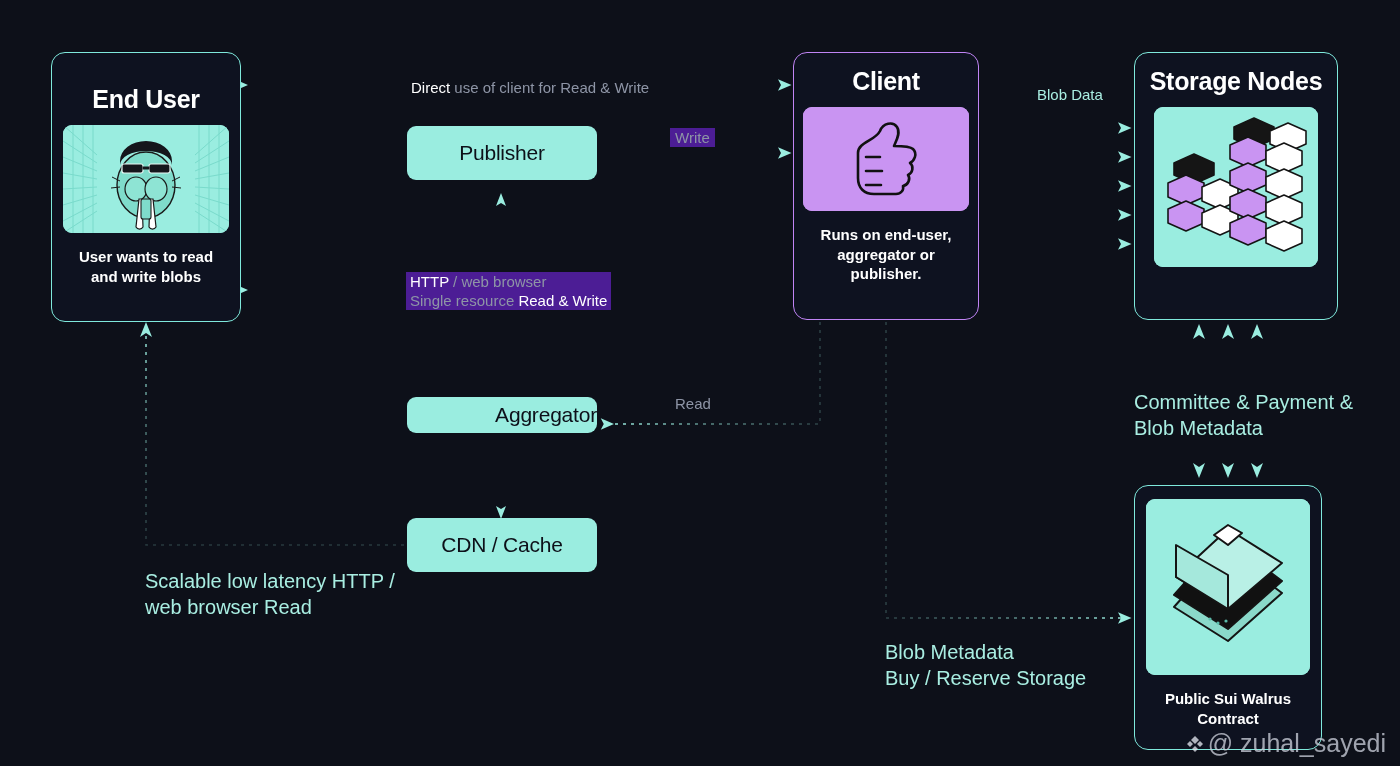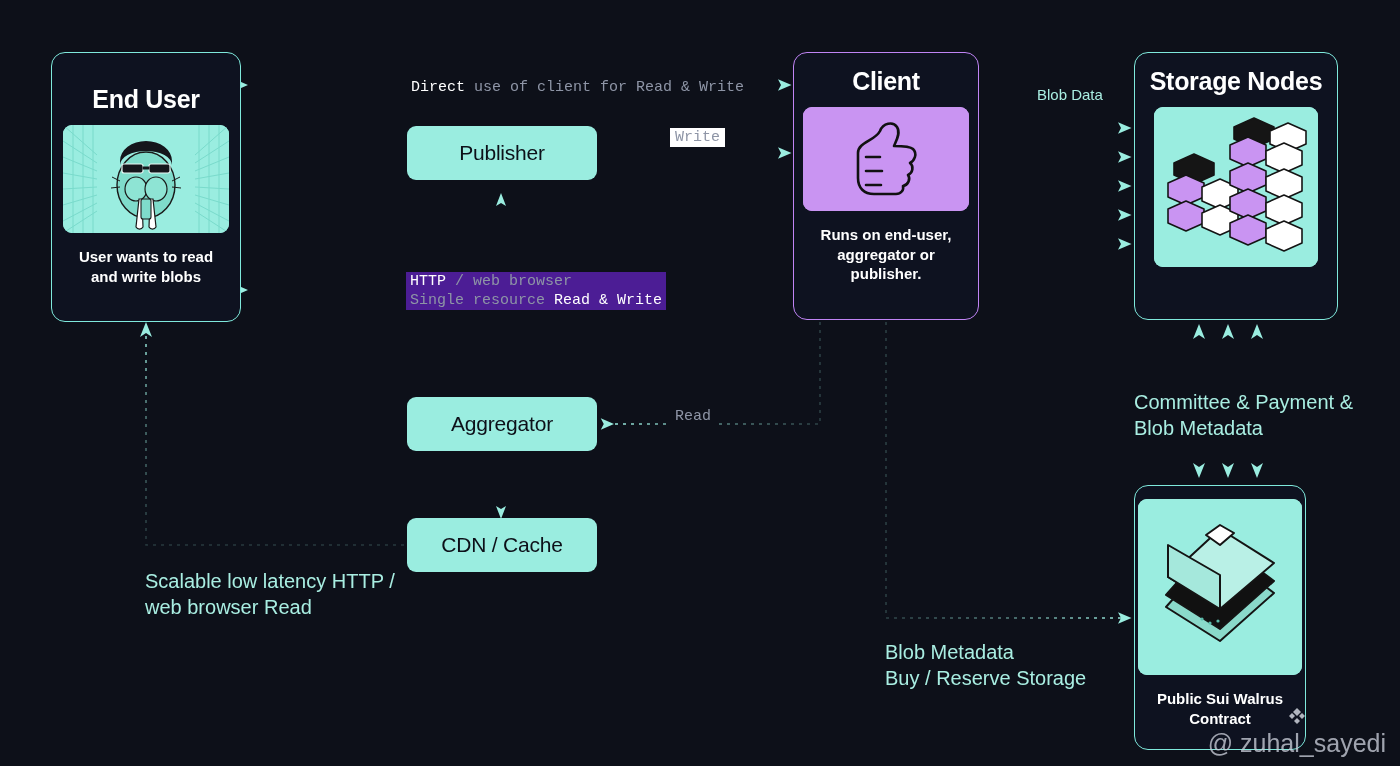--- a/index.html
+++ b/index.html
@@ -38,31 +38,31 @@
   
   .gbox {
     position:absolute; background:#9aede0; border-radius:9px;
     display:flex; align-items:center; justify-content:center;
     color:#0d1019; font-size:21px; letter-spacing:-0.2px;
     z-index:3;
   }
 
   
   .lbl { position:absolute; z-index:4; line-height:1.28; white-space:nowrap; }
-  .lbl.dim   { color:#8e95a6; font-size:15px;font-family:Liberation Mono, monospace; }
+  .lbl.dim   { color:#8e95a6; font-size:15px; }
   .lbl.mint  { color:#a9eee2; font-size:15px;margin-left:8px; }
   .lbl.mintbig { color:#a9eee2; font-size:20px; }
   .s-dim { color:#8e95a6; }
   .s-bri { color:#ffffff; }
 
   
   #watermark {
     position:absolute; right:14px; bottom:8px; z-index:9;
     display:flex; align-items:center; 
-    color:#c9cdd8; font-size:25px; opacity:.78;flex-direction:column;
+    color:#c9cdd8; font-size:25px; opacity:.78;
   }
   #wm-logo { width:26px; height:26px; }
 </style>
 </head>
 <body>
 
 <div id="stage">
 
   <svg id="wires" viewBox="0 0 1400 766" xmlns="http://www.w3.org/2000/svg">
     <defs>
@@ -241,21 +241,21 @@
               </g>
             <g fill="#ffffff">
                 <path d="M36,106 l18,-8 l18,8 l0,14 l-18,8 l-18,-8 z"></path>
               </g>
           </g>
         </g>
       </svg>
     </div>
   </div>
 
-  <div class="card" style="left:1134px; top:485px; width:172px; height:265px; padding:13px 12px;">
+  <div class="card" style="left:1134px; top:485px; width:188px; height:265px; padding:13px 12px;">
     <div class="thumb" style="width:164px; height:176px;">
       <svg viewBox="0 0 164 176" width="164" height="176">
         <rect width="164" height="176" fill="#9aede0"></rect>
         <g stroke="#141414" stroke-width="2" stroke-linejoin="round" fill="none">
           <path d="M28,108 l54,34 l54,-48 l-16,-12 l-38,32 l-38,-24 z" fill="#8ad9ca"></path>
           <path d="M28,96 l54,34 l54,-48 l-16,-12 l-38,32 l-38,-24 z" fill="#111"></path>
           <path d="M30,78 l52,32 l54,-46 l-54,-34 z" fill="#b9f0e6"></path>
           <path d="M30,78 l52,32 l0,-34 l-52,-30 z" fill="#a5e8dc"></path>
           <path d="M68,36 l14,10 l14,-12 l-14,-8 z" fill="#ffffff"></path>
         </g>
@@ -263,45 +263,45 @@
         <circle cx="72" cy="124" r="1.6" fill="#5bbcab"></circle>
         <circle cx="80" cy="122" r="1.6" fill="#5bbcab"></circle>
       </svg>
     </div>
     <div class="card-caption" style="margin-top:14px; width:160px;">Public Sui Walrus Contract</div>
   </div>
 
   <div class="gbox" style="left:407px; top:126px; width:190px; height:54px;">
     <span>Publisher</span>
   </div>
-  <div class="gbox" style="left:407px; top:397px; width:190px; height:54px;">
+  <div class="gbox" style="left:407px; top:397px; width:190px; height:36px;justify-content:flex-end;">
     <span>Aggregator</span>
   </div>
   <div class="gbox" style="left:407px; top:518px; width:190px; height:54px;">
     <span>CDN / Cache</span>
   </div>
 
   <div class="lbl dim" style="left:406px; top:78px; background:#0d1019; padding:0 5px;">
     <span class="s-bri">Direct</span><span class="s-dim"> use of client for Read &amp; Write</span>
   </div>
 
-  <div class="lbl dim" style="left:670px; top:128px; background:#ffffff; padding:0 5px;">
+  <div class="lbl dim" style="left:670px; top:128px; background:#4c1d95; padding:0 5px;">
     <span>Write</span>
   </div>
 
   <div class="lbl mint" style="left:1029px; top:85px;">
     <span>Blob Data</span>
   </div>
 
   <div class="lbl dim" style="left:406px; top:272px; background:#4c1d95; padding:0 4px;">
     <div><span class="s-bri">HTTP</span><span class="s-dim"> / web browser</span></div>
     <div><span class="s-dim">Single resource </span><span class="s-bri">Read &amp; Write</span></div>
   </div>
 
-  <div class="lbl dim" style="left:670px; top:394px; background:#0d1019; padding:0 5px;margin-top:13px;">
+  <div class="lbl dim" style="left:670px; top:394px; background:#0d1019; padding:0 5px;">
     <span>Read</span>
   </div>
 
   <div class="lbl mintbig" style="left:1134px; top:390px;">
     <div>Committee &amp; Payment &amp;</div>
     <div>Blob Metadata</div>
   </div>
 
   <div class="lbl mintbig" style="left:885px; top:640px;">
     <div>Blob Metadata</div>

